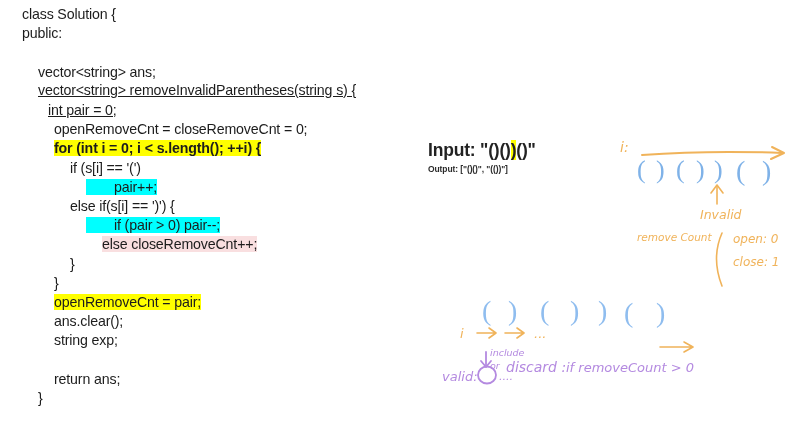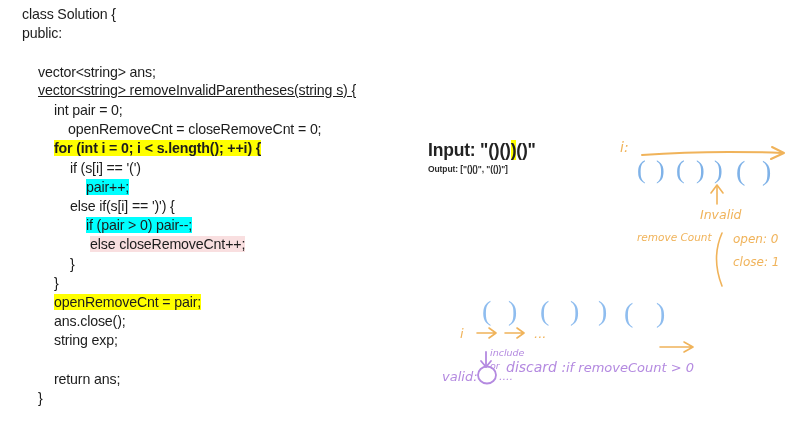--- a/index.html
+++ b/index.html
@@ -31,21 +31,21 @@
     font-family: "Liberation Sans", sans-serif;
     font-size: 14.2px;
     line-height: 16px;
     letter-spacing: -0.15px;
     color: #1c1c1c;
   }
   .code-line .seg {
     white-space: pre;
   }
   .hl-yellow { background: #ffff00; }
-  .hl-cyan   { background: #00ffff; }
+  .hl-cyan   { background: #00ffff; padding-left: 28px; }
   .hl-pink   { background: #f9dfe0; }
 
   
   #io-block {
     position: absolute;
     left: 428px;
     top: 140px;
     width: 185px;
   }
   #io-input {
@@ -119,32 +119,32 @@
   }
 </style>
 </head>
 <body>
 
 <div id="code-panel">
     <div class="code-line" style="top: 6px; left: 22px;"><span class="seg">class Solution {</span></div>
     <div class="code-line" style="top: 25.2px; left: 22px;"><span class="seg">public:</span></div>
     <div class="code-line" style="top: 63.6px; left: 38px;"><span class="seg">vector&lt;string&gt; ans;</span></div>
     <div class="code-line" style="top: 82px; left: 38px; text-decoration: underline;"><span class="seg">vector&lt;string&gt; removeInvalidParentheses(string s) {</span></div>
-    <div class="code-line" style="top: 102px; left: 54px;"><span class="seg">int pair = 0;</span></div>
-    <div class="code-line" style="top: 121.2px; left: 54px; margin-left: 14px;"><span class="seg">openRemoveCnt = closeRemoveCnt = 0;</span></div>
+    <div class="code-line" style="top: 102px; left: 48px; text-decoration: underline;"><span class="seg">int pair = 0;</span></div>
+    <div class="code-line" style="top: 121.2px; left: 54px;"><span class="seg">openRemoveCnt = closeRemoveCnt = 0;</span></div>
     <div class="code-line" style="top: 140.4px; left: 54px; font-weight: bold;"><span class="seg hl-yellow">for (int i = 0; i &lt; s.length(); ++i) {</span></div>
     <div class="code-line" style="top: 159.6px; left: 70px;"><span class="seg">if (s[i] == '(')</span></div>
     <div class="code-line" style="top: 178.8px; left: 86px;"><span class="seg hl-cyan">pair++;</span></div>
     <div class="code-line" style="top: 198px; left: 70px;"><span class="seg">else if(s[i] == ')') {</span></div>
     <div class="code-line" style="top: 217.2px; left: 86px;"><span class="seg hl-cyan">if (pair &gt; 0) pair--;</span></div>
-    <div class="code-line" style="top: 236.4px; left: 90px; border-radius: 6px;"><span class="seg hl-pink">else closeRemoveCnt++;</span></div>
+    <div class="code-line" style="top: 236.4px; left: 102px; border-radius: 6px;"><span class="seg hl-pink">else closeRemoveCnt++;</span></div>
     <div class="code-line" style="top: 255.6px; left: 70px;"><span class="seg">}</span></div>
     <div class="code-line" style="top: 274.8px; left: 54px;"><span class="seg">}</span></div>
     <div class="code-line" style="top: 294px; left: 54px;"><span class="seg hl-yellow">openRemoveCnt = pair;</span></div>
-    <div class="code-line" style="top: 313.2px; left: 54px;"><span class="seg">ans.close();</span></div>
+    <div class="code-line" style="top: 313.2px; left: 54px;"><span class="seg">ans.clear();</span></div>
     <div class="code-line" style="top: 332.4px; left: 54px;"><span class="seg">string exp;</span></div>
     <div class="code-line" style="top: 370.8px; left: 54px;"><span class="seg">return ans;</span></div>
     <div class="code-line" style="top: 390px; left: 38px;"><span class="seg">}</span></div>
   </div>
 
 <div id="io-block">
   <div id="io-input"><span>Input: </span><span>"()()</span><span class="mark">)</span><span>()"</span></div>
   <div id="io-output"><span>Output: </span><span>["()()", "(())"]</span></div>
 </div>
 

